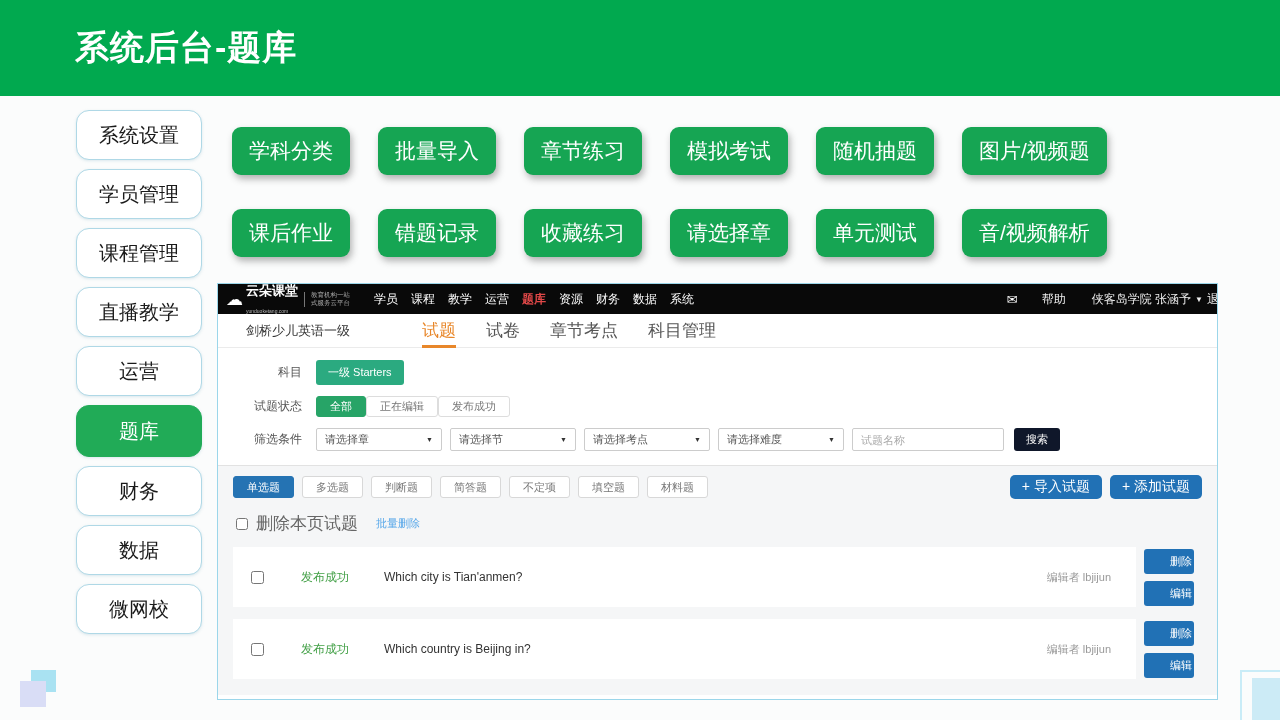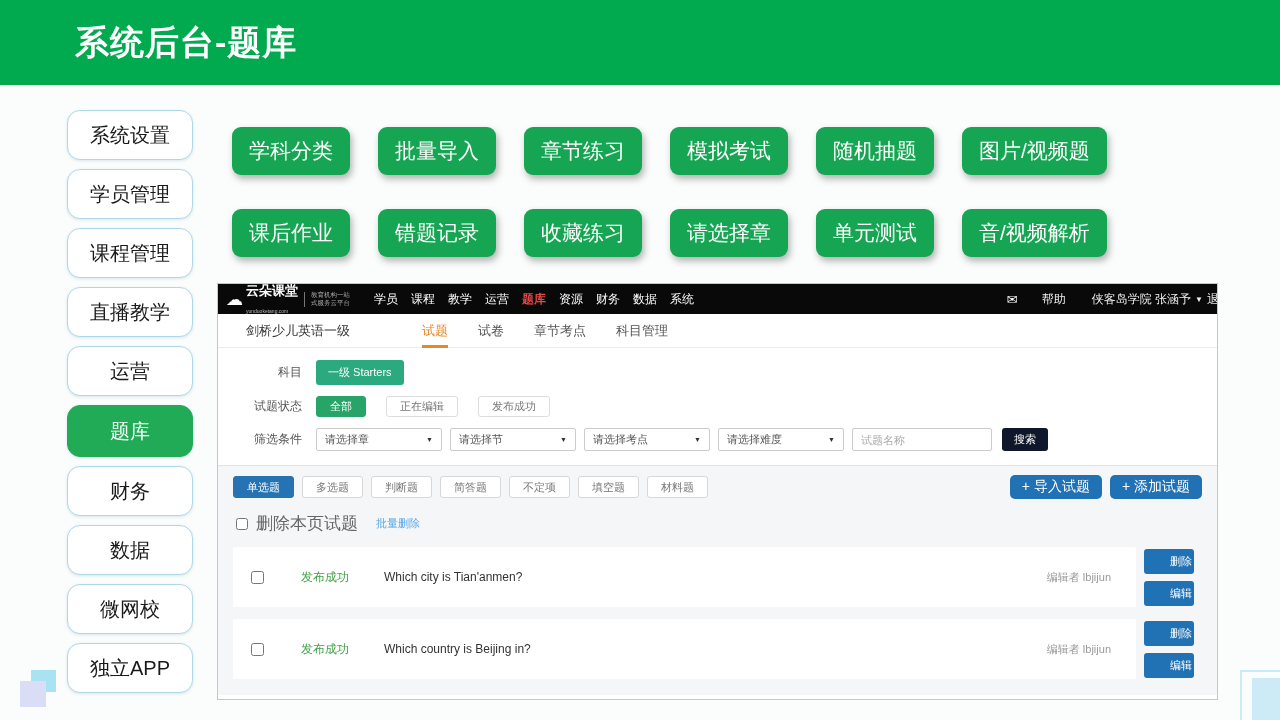--- a/index.html
+++ b/index.html
@@ -4,25 +4,25 @@
 <style>
   * { box-sizing: border-box; margin: 0; padding: 0; }
   html,body { width:1280px; height:720px; }
   body {
     font-family: "Liberation Sans", sans-serif;
     background:#fbfcfc;
     position:relative;
     overflow:hidden;
   }
   
-  .banner { height:85px; background:#01a94f; display:flex; align-items:center; }
+  .banner { height:96px; background:#01a94f; display:flex; align-items:center; }
   .banner h1 { color:#fff; font-size:34px; font-weight:bold; margin-left:75px; letter-spacing:1px; }
 
   
-  .sidebar { position:absolute; left:67px; top:110px; width:126px; }
+  .sidebar { position:absolute; left:76px; top:110px; width:126px; }
   .side-btn {
     width:126px; height:50px; margin-bottom:9px;
     background:#fff; border:1px solid #afd8e6; border-radius:13px;
     display:flex; align-items:center; justify-content:center;
     font-size:20px; color:#1a1a1a; cursor:pointer;
     box-shadow:0 1px 3px rgba(120,170,190,.25);
   }
   .side-btn.active { background:#21ab57; border-color:#21ab57; color:#fff; height:52px; }
 
   
@@ -54,37 +54,37 @@
   .mail-ic { font-size:13px; color:#fff; }
   .help { font-size:12px; margin-left:24px; cursor:pointer; }
   .account { font-size:12px; margin-left:26px; cursor:pointer; white-space:nowrap; }
   .caret { font-size:8px; margin:0 4px; }
   .logout { font-size:12px; cursor:pointer; white-space:nowrap; }
 
   
   .subnav { height:34px; background:#fff; border-bottom:1px solid #ebebeb; display:flex; align-items:center; }
   .course-title { margin-left:28px; font-size:13px; color:#333; }
   .tabs { display:flex; gap:30px; margin-left:72px; height:34px; }
-  .tab { font-size:13px; color:#555; display:flex; align-items:center; height:34px; cursor:pointer; border-bottom:3px solid transparent; padding-top:3px; }
+  .tab { font-size:17px; color:#555; display:flex; align-items:center; height:34px; cursor:pointer; border-bottom:3px solid transparent; padding-top:3px; }
   .tab.active { color:#e8872a; border-bottom-color:#e8872a; }
 
   
   .filters { padding:12px 0 14px 14px; background:#fff; }
   .f-row { display:flex; align-items:center; margin-bottom:11px; }
   .f-row:last-child { margin-bottom:0; }
   .f-label { width:70px; text-align:right; font-size:12px; color:#555; margin-right:14px; flex:none; }
   .tag { background:#2baa80; color:#fff; font-size:11px; padding:5px 12px; border-radius:3px; cursor:pointer; }
   .st-btn { height:21px; padding:0 13px; font-size:11px; border-radius:3px; background:#fff;
-            border:1px solid #ddd; color:#777; display:flex; align-items:center; margin-right:20px; cursor:pointer; }
+            border:1px solid #ddd; color:#777; display:flex; align-items:center; margin-right:0; cursor:pointer; }
   .st-btn.active { background:#27a467; border-color:#27a467; color:#fff; }
   .sel { width:126px; height:23px; border:1px solid #ccc; border-radius:2px; background:#fff;
          display:flex; align-items:center; justify-content:space-between; padding:0 8px;
          font-size:11px; color:#555; margin-right:8px; cursor:pointer; }
   .sel .sel-caret { font-size:7px; color:#333; }
-  .q-input { width:140px; height:23px; border:1px solid #ccc; border-radius:2px; font-size:11px;
+  .q-input { width:152px; height:23px; border:1px solid #ccc; border-radius:2px; font-size:11px;
              padding:0 8px; color:#555; outline:none; font-family:"Liberation Sans",sans-serif; }
   .q-input::placeholder { color:#aaa; }
   .search-btn { width:46px; height:23px; background:#0f172a; border:none; border-radius:3px;
                 color:#fff; font-size:11px; margin-left:10px; cursor:pointer; font-family:"Liberation Sans",sans-serif; }
 
   
   .list { background:#f5f6f7; border-top:1px solid #e2e2e2; padding:9px 15px 0; height:230px; }
   .qtype-row { display:flex; align-items:center; }
   .qt-btn { height:22px; padding:0 13px; font-size:11px; display:flex; align-items:center;
             background:#fff; border:1px solid #d8d8d8; border-radius:3px; color:#777; margin-right:8px; cursor:pointer; }
@@ -122,21 +122,20 @@
 <nav class="sidebar">
   <div class="side-btn">系统设置</div>
   <div class="side-btn">学员管理</div>
   <div class="side-btn">课程管理</div>
   <div class="side-btn">直播教学</div>
   <div class="side-btn">运营</div>
   <div class="side-btn active">题库</div>
   <div class="side-btn">财务</div>
   <div class="side-btn">数据</div>
   <div class="side-btn">微网校</div>
-  <div class="side-btn">独立APP</div>
 </nav>
 
 <div class="features">
   <div class="feat-row">
     <div class="feat-btn">学科分类</div>
     <div class="feat-btn">批量导入</div>
     <div class="feat-btn">章节练习</div>
     <div class="feat-btn">模拟考试</div>
     <div class="feat-btn">随机抽题</div>
     <div class="feat-btn">图片/视频题</div>

